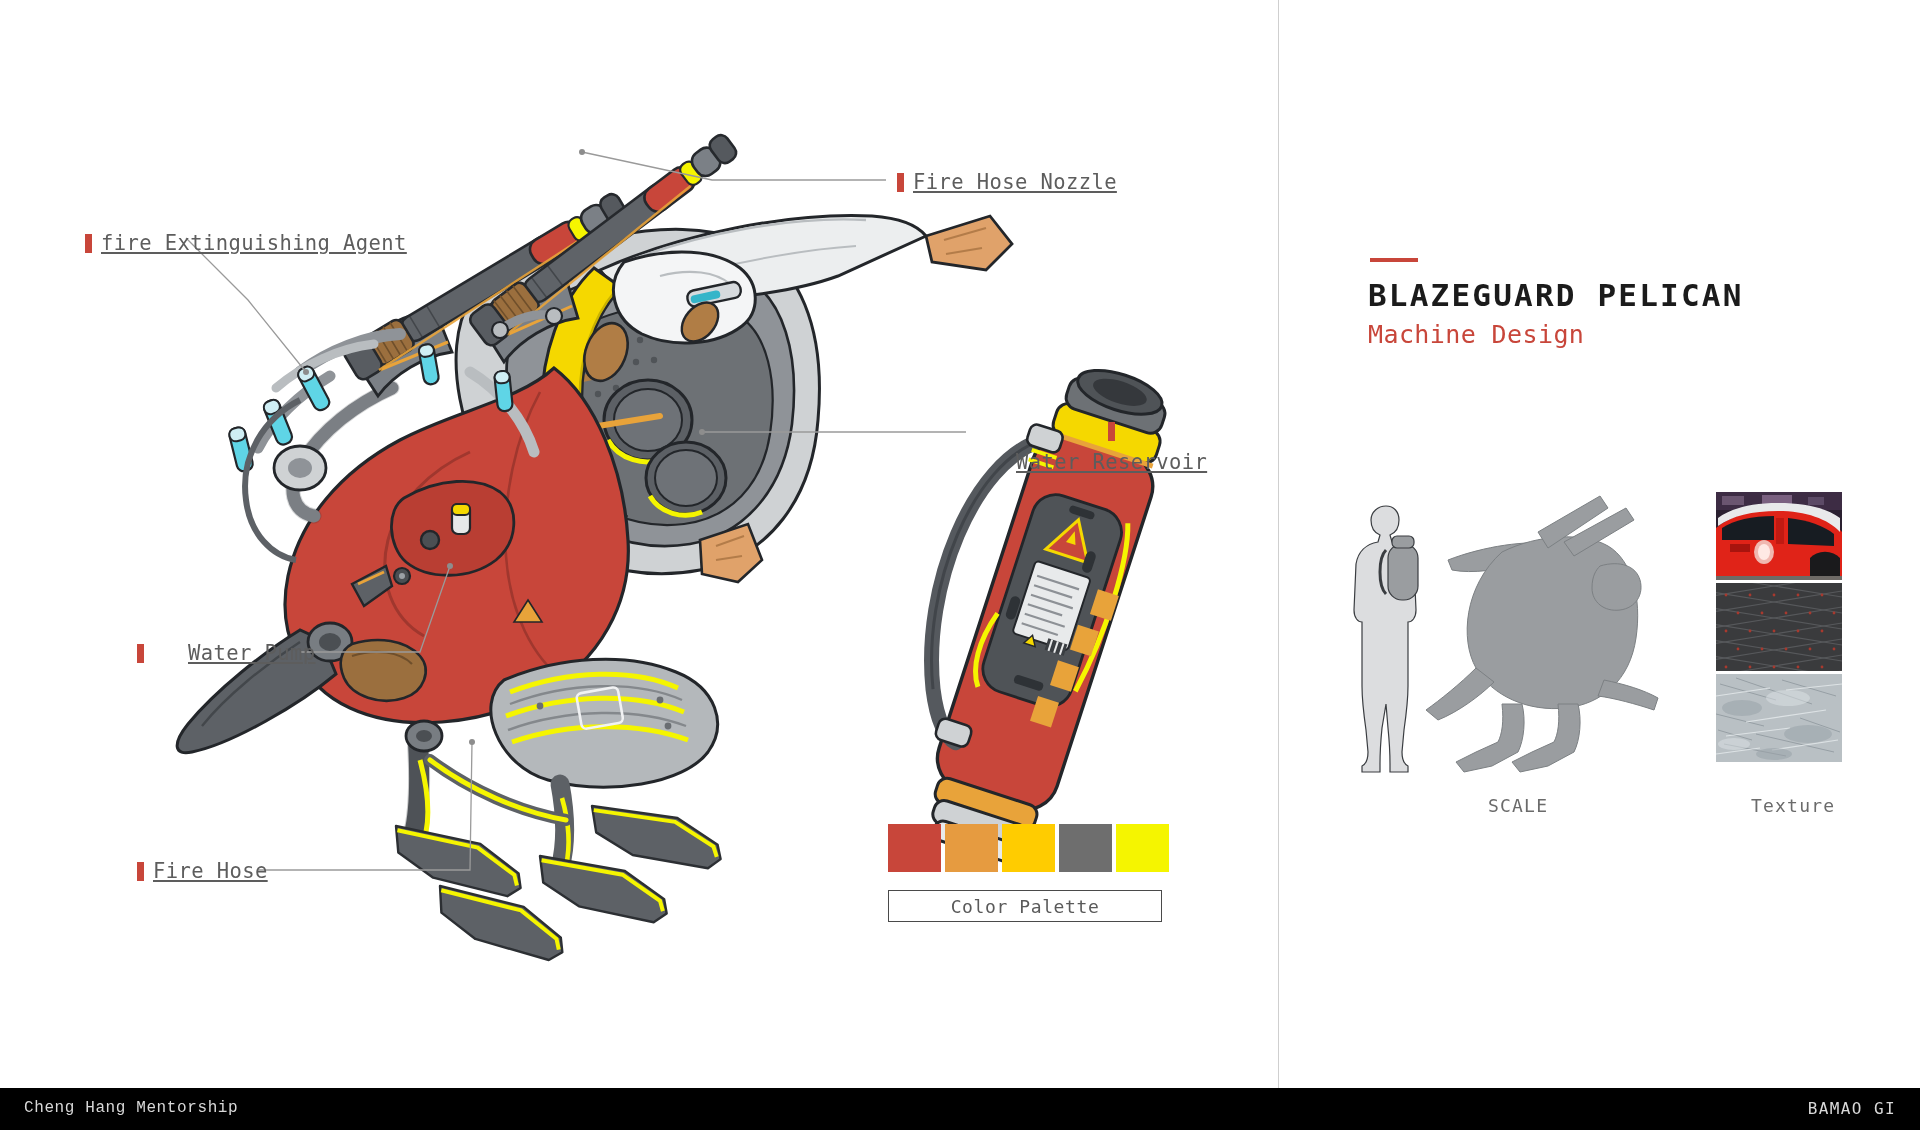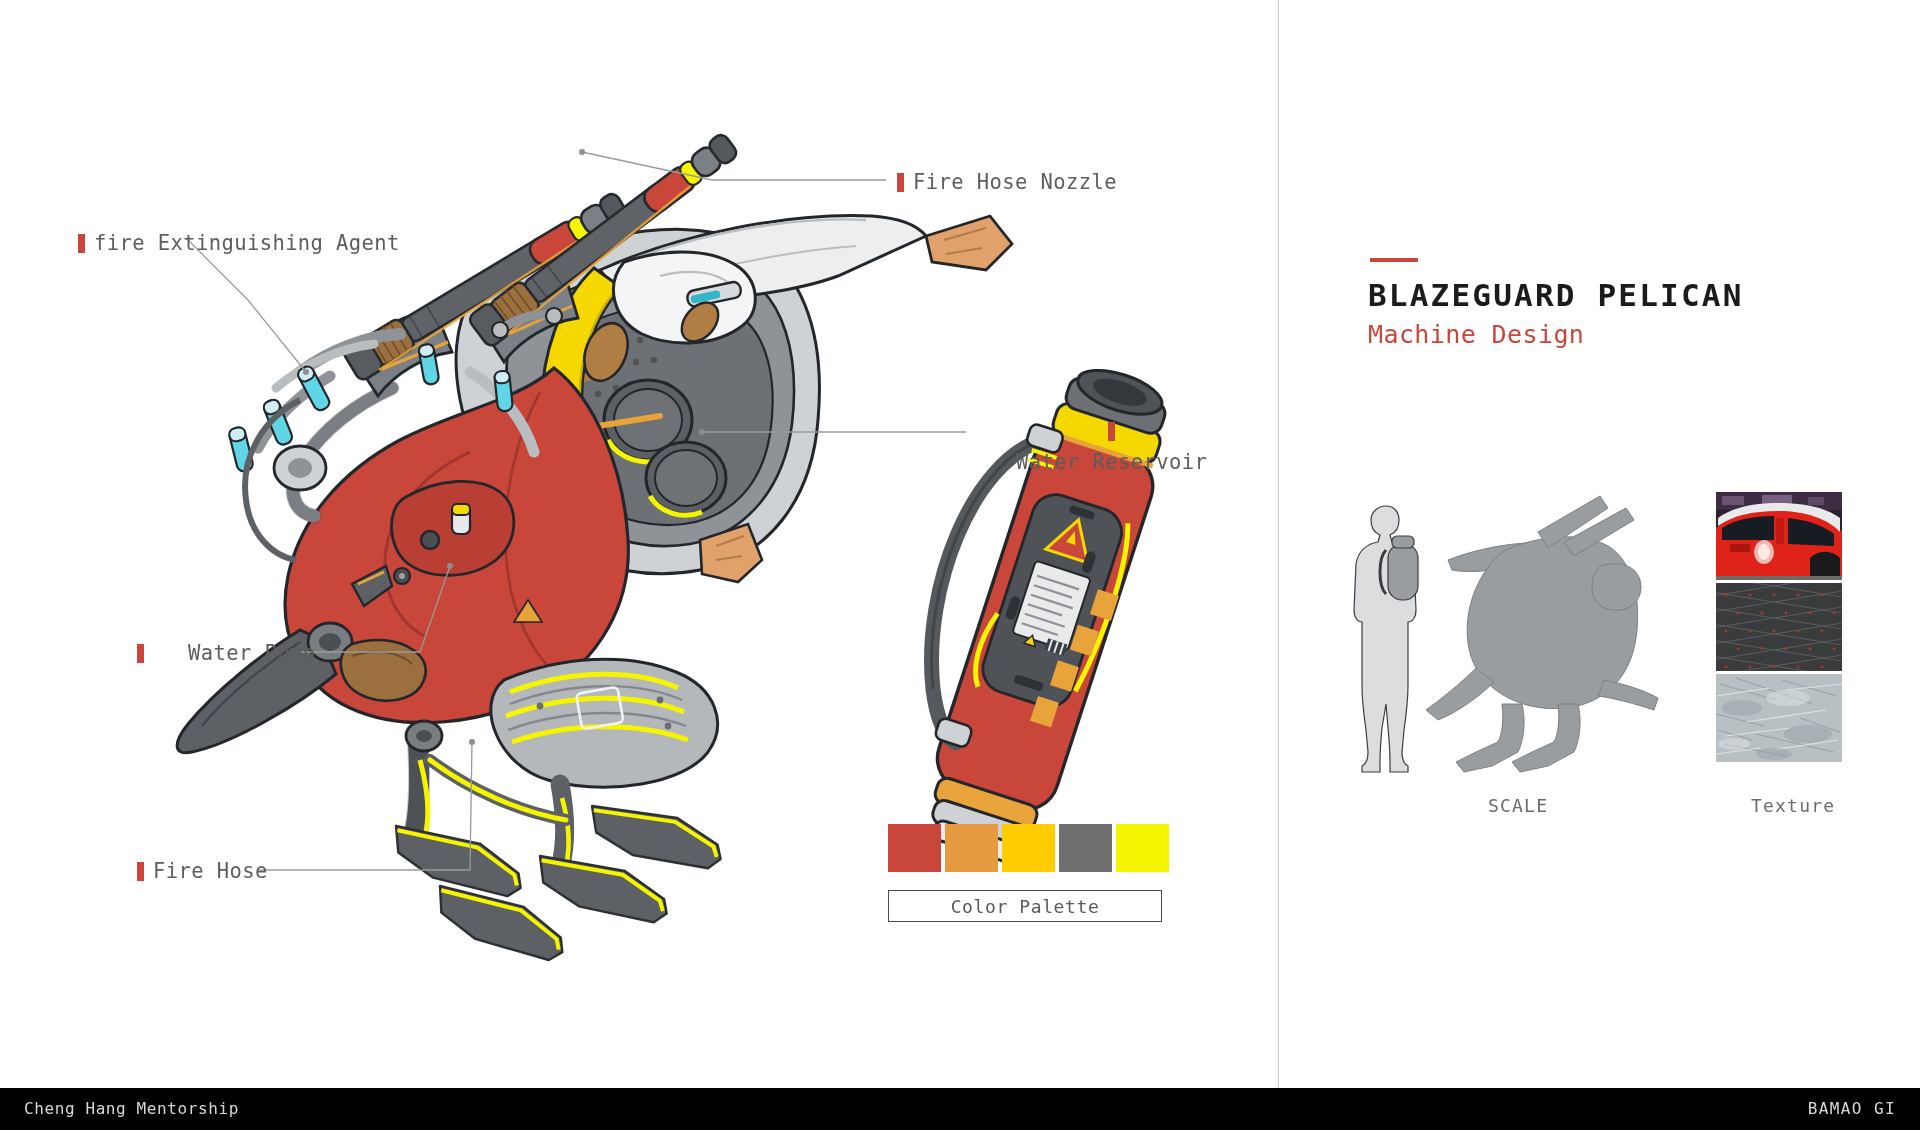--- a/index.html
+++ b/index.html
@@ -1,34 +1,34 @@
 <!DOCTYPE html>
 <html><head>
 <meta charset="utf-8">
 <style>
   html,body{margin:0;padding:0;background:#ffffff;}
   body{width:1920px;height:1130px;overflow:hidden;font-family:"DejaVu Sans Mono","Liberation Mono",monospace;}
   .sheet{position:relative;width:1920px;height:1130px;background:#fff;}
 
   
   .footer{position:absolute;left:0;bottom:0;width:1920px;height:42px;background:#000;}
-  .footer .ft-left{position:absolute;left:24px;top:11px;color:#d8d8d8;font-size:16px;letter-spacing:.6px;}
+  .footer .ft-left{position:absolute;left:24px;top:11px;color:#d8d8d8;font-size:16px;letter-spacing:.6px;font-family:Liberation Mono, monospace;}
   .footer .ft-right{position:absolute;right:24px;top:11px;color:#d8d8d8;font-size:16px;letter-spacing:1.4px;}
 
   
   .divider{position:absolute;left:1278px;top:0;width:1px;height:1088px;background:#cfcfcf;}
 
   
   .stage{position:absolute;left:0;top:0;width:1278px;height:1088px;}
   .art{position:absolute;left:0;top:0;}
 
   
   .callout{position:absolute;display:flex;align-items:center;gap:9px;white-space:nowrap;}
   .callout .chip{width:7px;height:19px;background:#c8463a;flex:0 0 auto;}
-  .callout .txt{font-size:20.5px;color:#5d5d5d;letter-spacing:.4px;font-family:"DejaVu Sans Mono","Liberation Mono",monospace;}
+  .callout .txt{font-size:20.5px;color:#5d5d5d;letter-spacing:.4px;font-family:"DejaVu Sans Mono","Liberation Mono",monospace;text-decoration:underline;}
 
   
   .palette{position:absolute;left:888px;top:824px;}
   .sw-row{display:flex;gap:4px;}
   .sw{width:53px;height:48px;}
   .pal-label{margin-top:18px;width:272px;height:30px;border:1.4px solid #4a4a4a;display:flex;align-items:center;justify-content:center;
              font-size:18px;color:#5a5a5a;letter-spacing:.6px;background:#fff;}
 
   
   .panel{position:absolute;left:1278px;top:0;width:642px;height:1088px;}
@@ -342,21 +342,21 @@
       </g>
       <g fill="#8d8d8d">
         <circle cx="306" cy="372" r="3"></circle>
         <circle cx="582" cy="152" r="3"></circle>
         <circle cx="702" cy="432" r="3"></circle>
         <circle cx="450" cy="566" r="3"></circle>
         <circle cx="472" cy="742" r="3"></circle>
       </g>
     </svg>
 
-    <div class="callout" style="left:78px;top:231px;text-align:center;">
+    <div class="callout" style="left:85px;top:231px;text-align:center;">
       <span class="chip"></span>
       <span class="txt">fire Extinguishing Agent</span>
     </div>
 
     <div class="callout" style="left:897px;top:170px;">
       <span class="chip"></span>
       <span class="txt">Fire Hose Nozzle</span>
     </div>
 
     <div class="callout" style="left:1016px;top:422px;flex-direction:column;">

